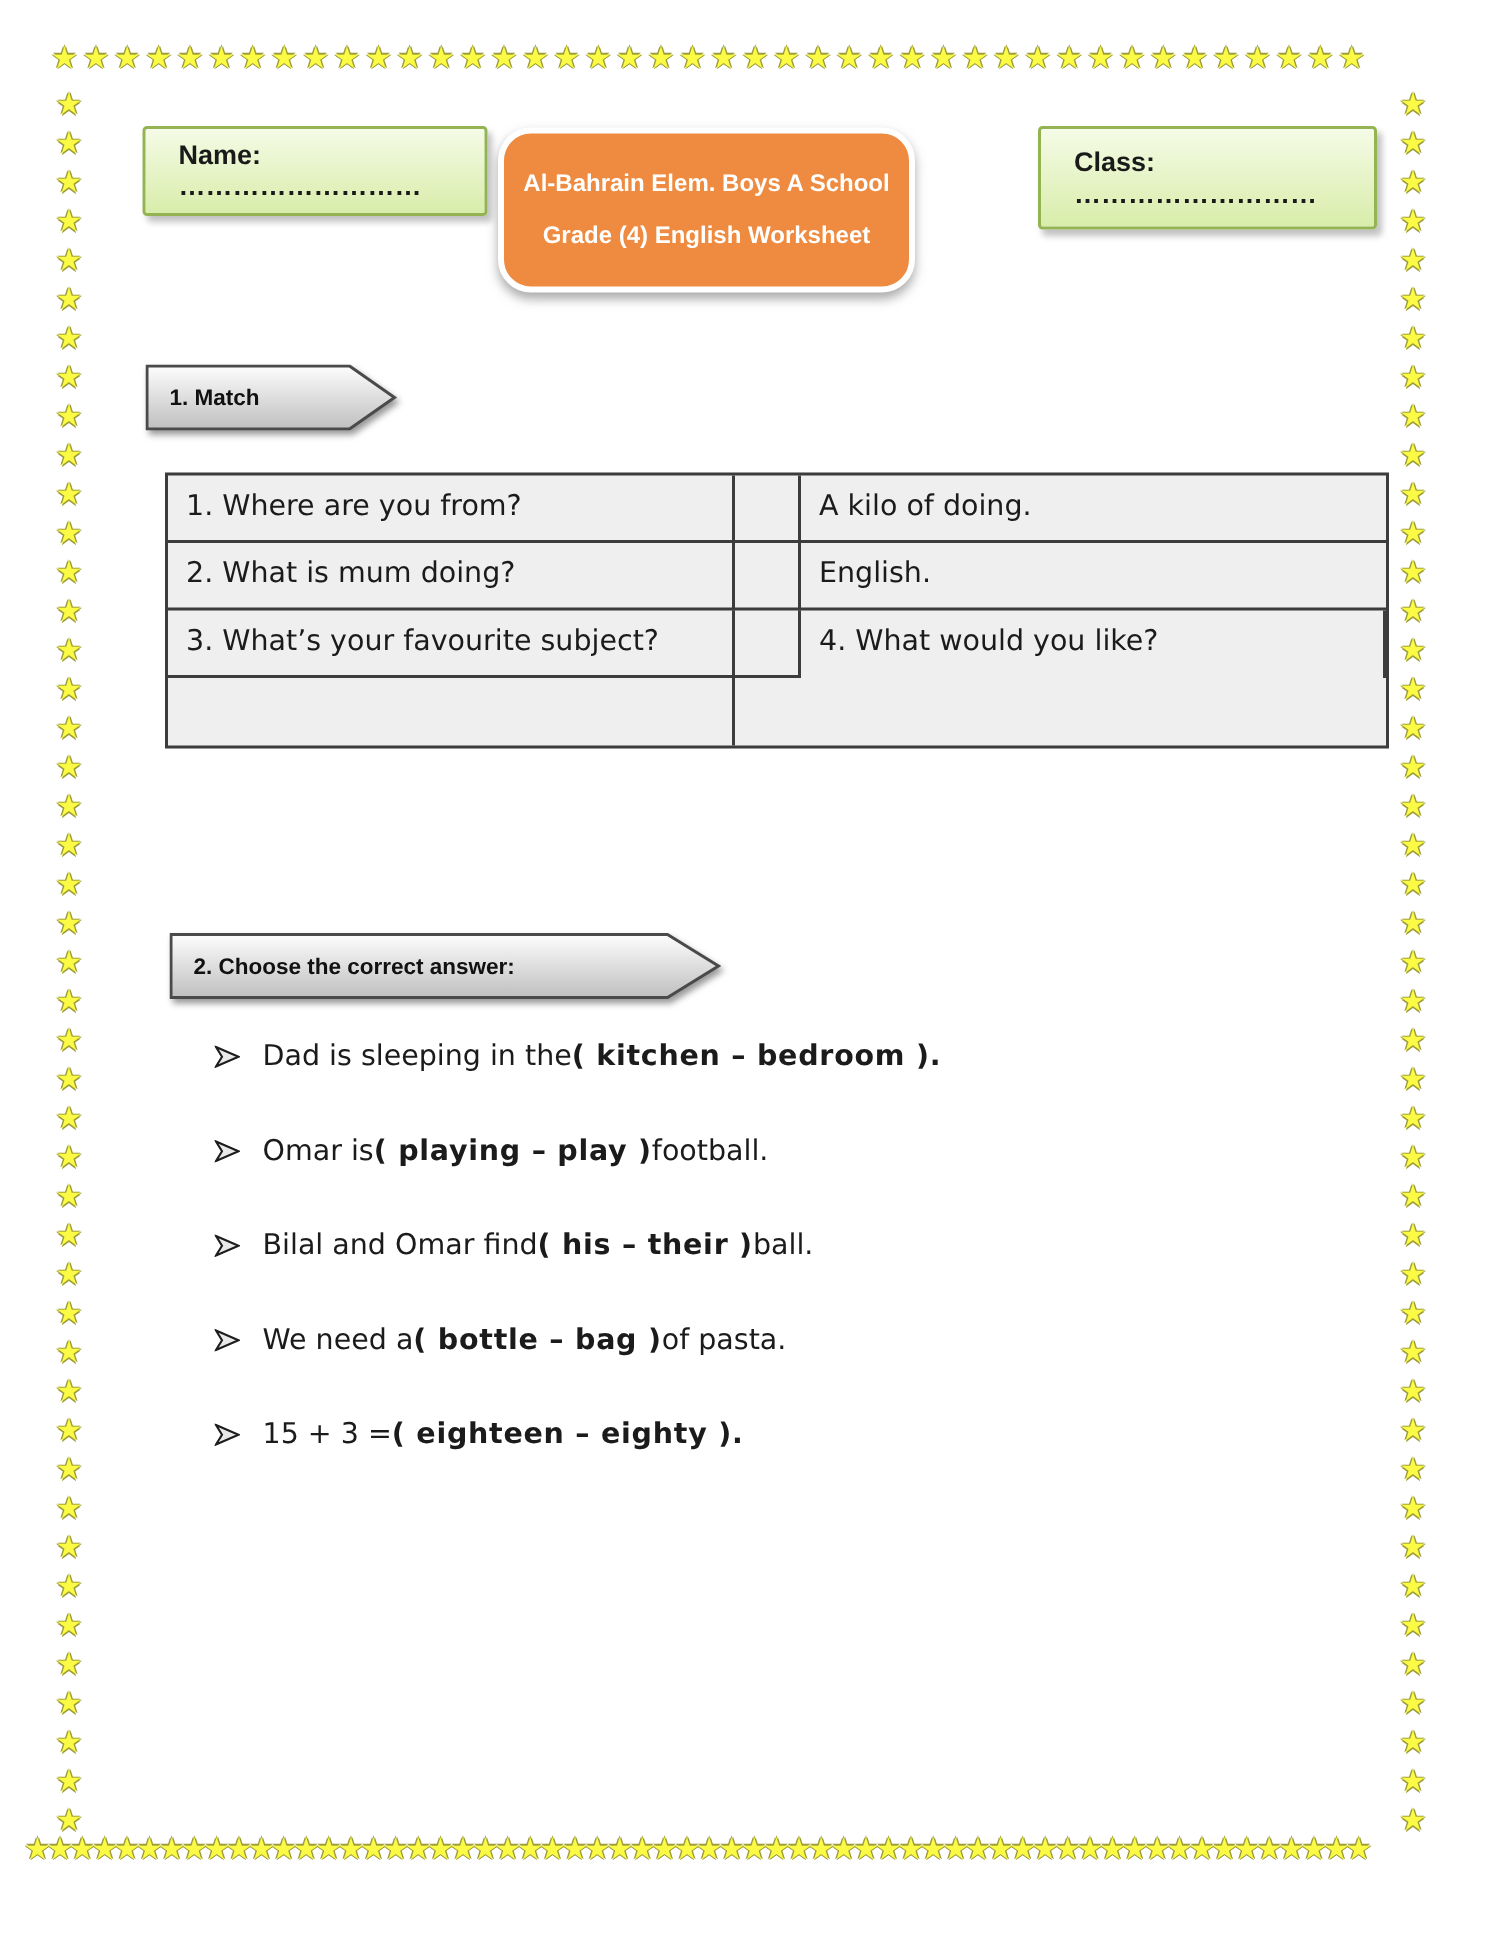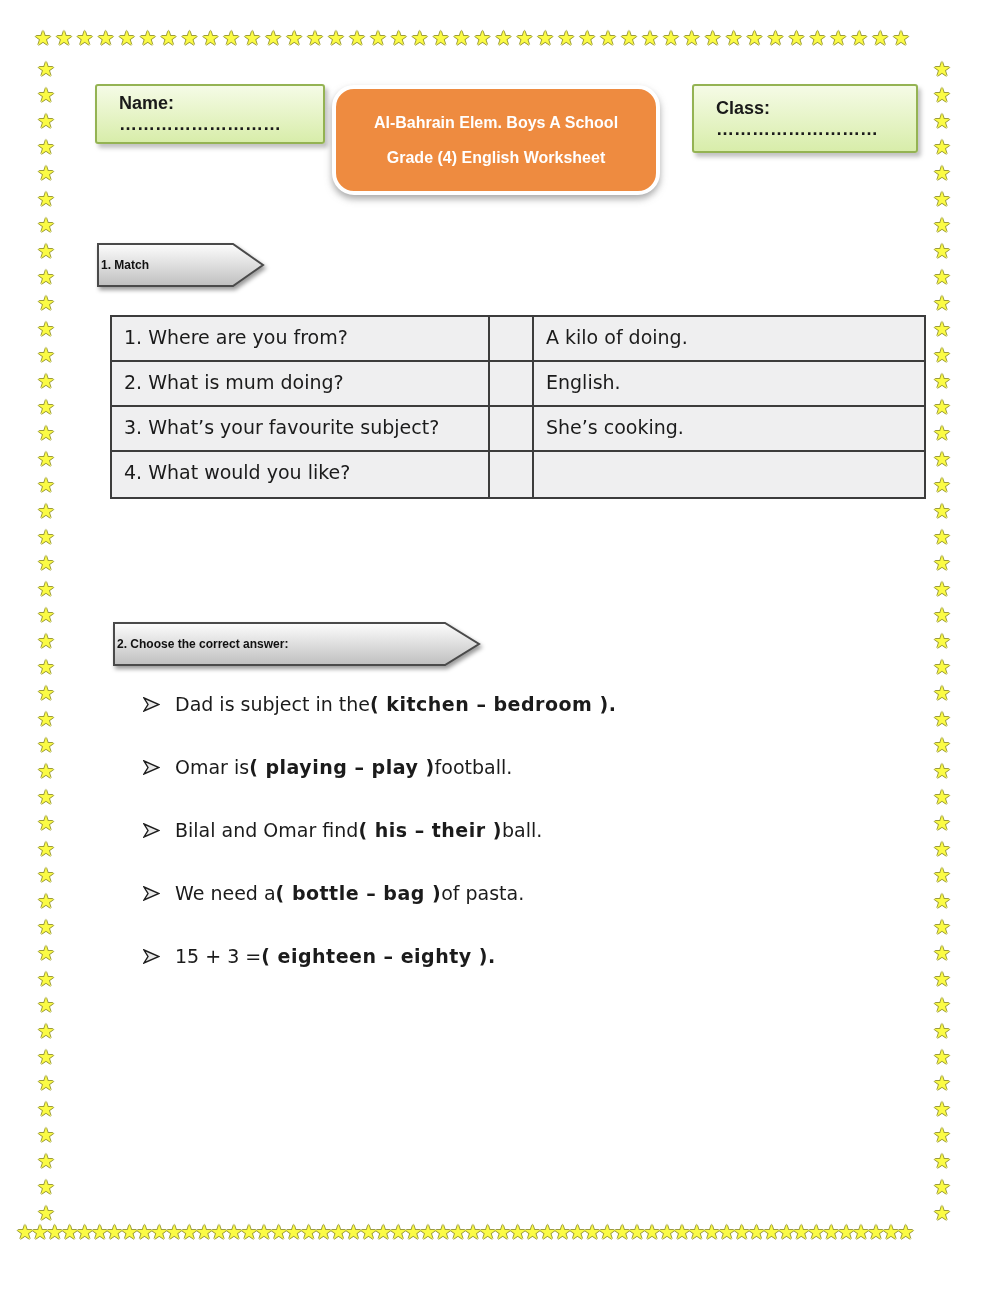--- a/index.html
+++ b/index.html
@@ -42,41 +42,41 @@
     display:flex;align-items:center;
     padding-left:22px;
     font-family:"Liberation Sans", sans-serif;
     font-weight:bold;font-size:18px;color:#1a1a1a;
     box-sizing:border-box;
   }
   .name-box{left:68px;top:84px;width:230px;height:60px;margin-left:27px;}
   .class-box{left:692px;top:84px;width:226px;height:69px;}
 
   .school-box{
-    position:absolute;left:332px;top:85px;width:328px;height:110px;
+    position:absolute;left:332px;top:85px;width:278px;height:110px;
     background:#EE8B40;
     border:4px solid #ffffff;
     border-radius:22px;
     box-shadow:0 4px 7px rgba(100,100,100,.55);
     box-sizing:border-box;
     display:flex;flex-direction:column;justify-content:center;align-items:center;
     gap:17px;
     font-family:"Liberation Sans", sans-serif;
     font-weight:bold;font-size:16px;color:#ffffff;
     text-align:center;
   }
 
   
   .section-arrow{position:absolute;filter:drop-shadow(2px 3px 2px rgba(0,0,0,.4));}
   .section-arrow svg{position:absolute;left:0;top:0;width:100%;height:100%;}
   .section-arrow .label{
-    position:absolute;left:4px;top:0;height:100%;
+    position:absolute;left:16px;top:0;height:100%;
     display:flex;align-items:center;
     font-family:"Liberation Sans", sans-serif;
-    font-weight:bold;font-size:12px;color:#111111;
+    font-weight:bold;font-size:15px;color:#111111;
     white-space:nowrap;
   }
   .arrow-match{left:97px;top:243px;width:168px;height:44px;}
   .arrow-choose{left:113px;top:622px;width:368px;height:44px;}
 
   
   .match-table{
     position:absolute;left:110px;top:315px;width:816px;height:184px;
     background:#efeff0;
     border:2px solid #3c3c3c;
@@ -149,21 +149,20 @@
     <div class="cell">1. Where are you from?</div>
     <div class="cell"></div>
     <div class="cell last-col">A kilo of doing.</div>
 
     <div class="cell">2. What is mum doing?</div>
     <div class="cell"></div>
     <div class="cell last-col">English.</div>
 
     <div class="cell">3. What’s your favourite subject?</div>
     <div class="cell"></div>
-    <div class="cell last-col">She’s cooking.</div>
 
     <div class="cell last-row">4. What would you like?</div>
     <div class="cell last-row"></div>
   </div>
 
   <div class="section-arrow arrow-choose">
     <svg viewBox="0 0 368 44" preserveAspectRatio="none">
       <defs>
         <linearGradient id="g2" x1="0" y1="0" x2="0" y2="1">
           <stop offset="0" stop-color="#fdfdfd"></stop>
@@ -175,21 +174,21 @@
     <span class="label">2. Choose the correct answer:</span>
   </div>
 
   <ul class="choose-list">
     <li>
       <span class="bullet">
         <svg width="17" height="15" viewBox="0 0 17 15">
             <polygon points="1,1 16,7.5 1,14 5,7.5" fill="#e9e9e9" stroke="#1d1d1d" stroke-width="1.4"></polygon>
           </svg>
       </span>
-      <span>Dad is subject in the </span>
+      <span>Dad is sleeping in the </span>
       <span class="choice">( kitchen  –  bedroom ).</span>
       <span></span>
     </li>
     <li>
       <span class="bullet">
         <svg width="17" height="15" viewBox="0 0 17 15">
             <polygon points="1,1 16,7.5 1,14 5,7.5" fill="#e9e9e9" stroke="#1d1d1d" stroke-width="1.4"></polygon>
           </svg>
       </span>
       <span>Omar is </span>

